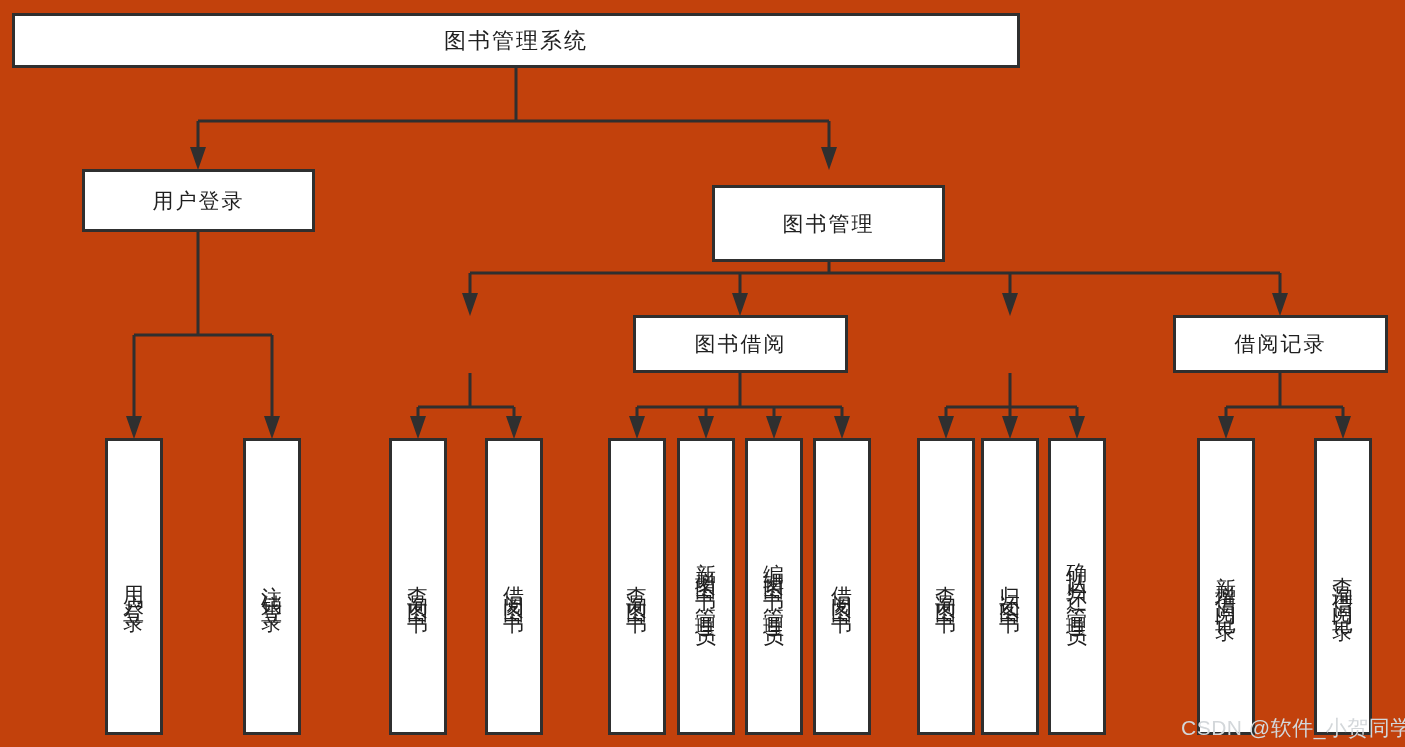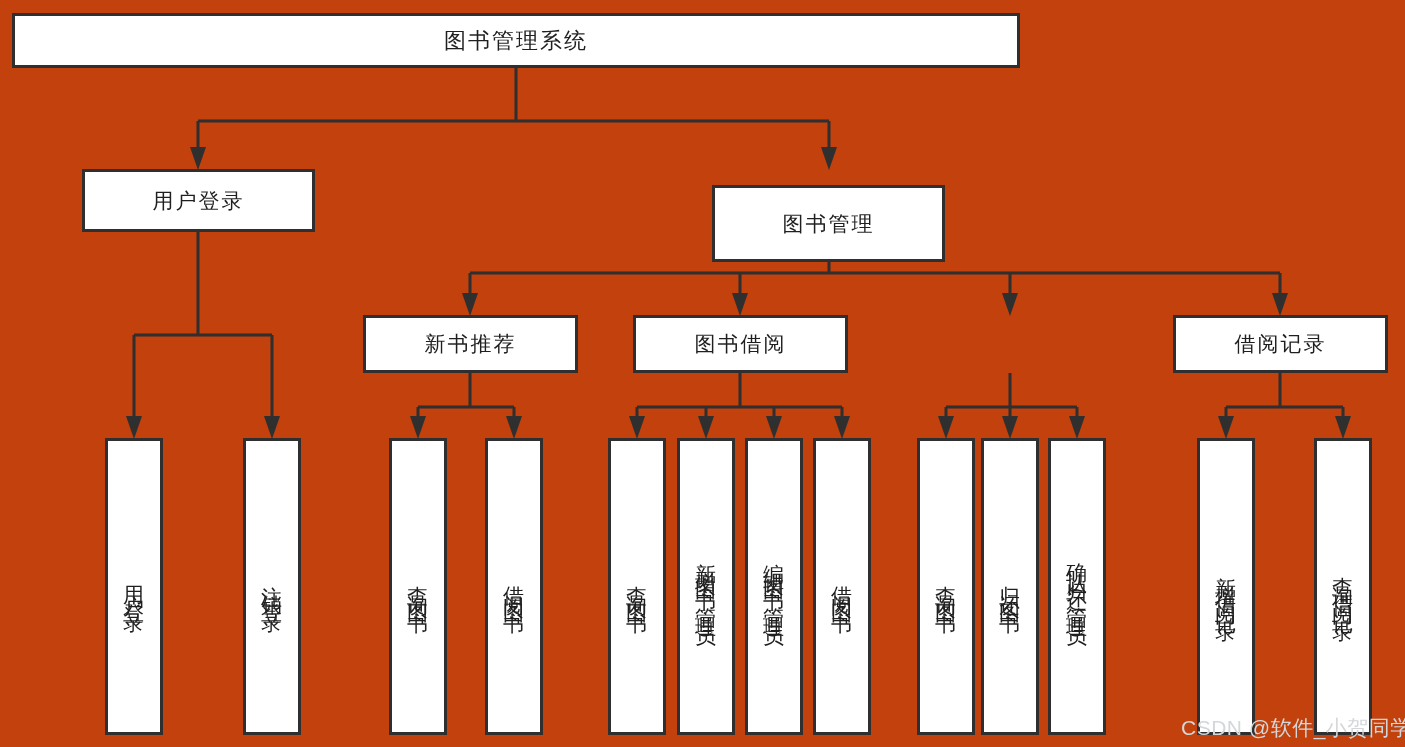--- a/index.html
+++ b/index.html
@@ -103,21 +103,20 @@
       <polygon points="1218,416 1234,416 1226,439"></polygon>
       <polygon points="1335,416 1351,416 1343,439"></polygon>
     </g>
   </svg>
 
   <div class="box h root" style="left:12px; top:13px; width:1008px; height:55px;">图书管理系统</div>
 
   <div class="box h" style="left:82px; top:169px; width:233px; height:63px;">用户登录</div>
   <div class="box h" style="left:712px; top:169px; width:233px; height:77px;margin-top:16px;">图书管理</div>
 
-  <div class="box h" style="left:363px; top:315px; width:215px; height:58px;">新书推荐</div>
   <div class="box h" style="left:633px; top:315px; width:215px; height:58px;">图书借阅</div>
   <div class="box h" style="left:1173px; top:315px; width:215px; height:58px;">借阅记录</div>
 
   <div class="box v" style="left:105px; top:438px; width:58px; height:297px;">用户登录</div>
   <div class="box v" style="left:243px; top:438px; width:58px; height:297px;">注销登录</div>
 
   <div class="box v" style="left:389px; top:438px; width:58px; height:297px;">查询图书</div>
   <div class="box v" style="left:485px; top:438px; width:58px; height:297px;">借阅图书</div>
 
   <div class="box v" style="left:608px; top:438px; width:58px; height:297px;">查询图书</div>

